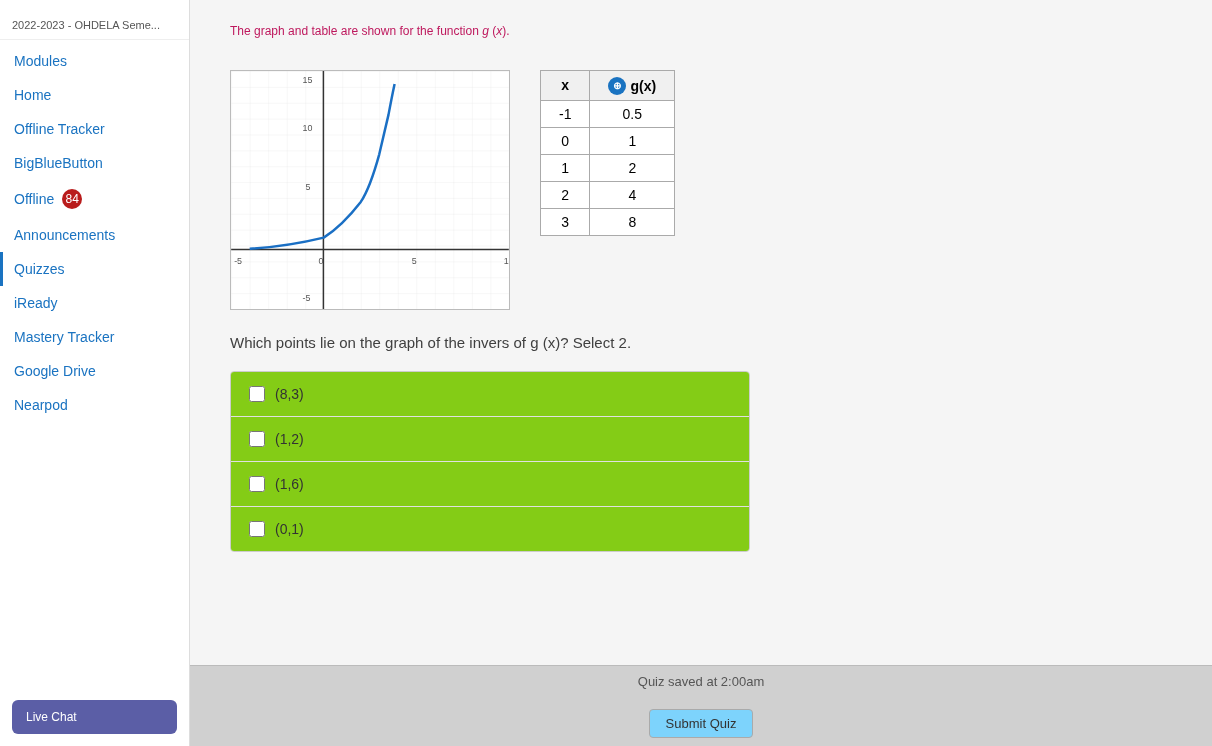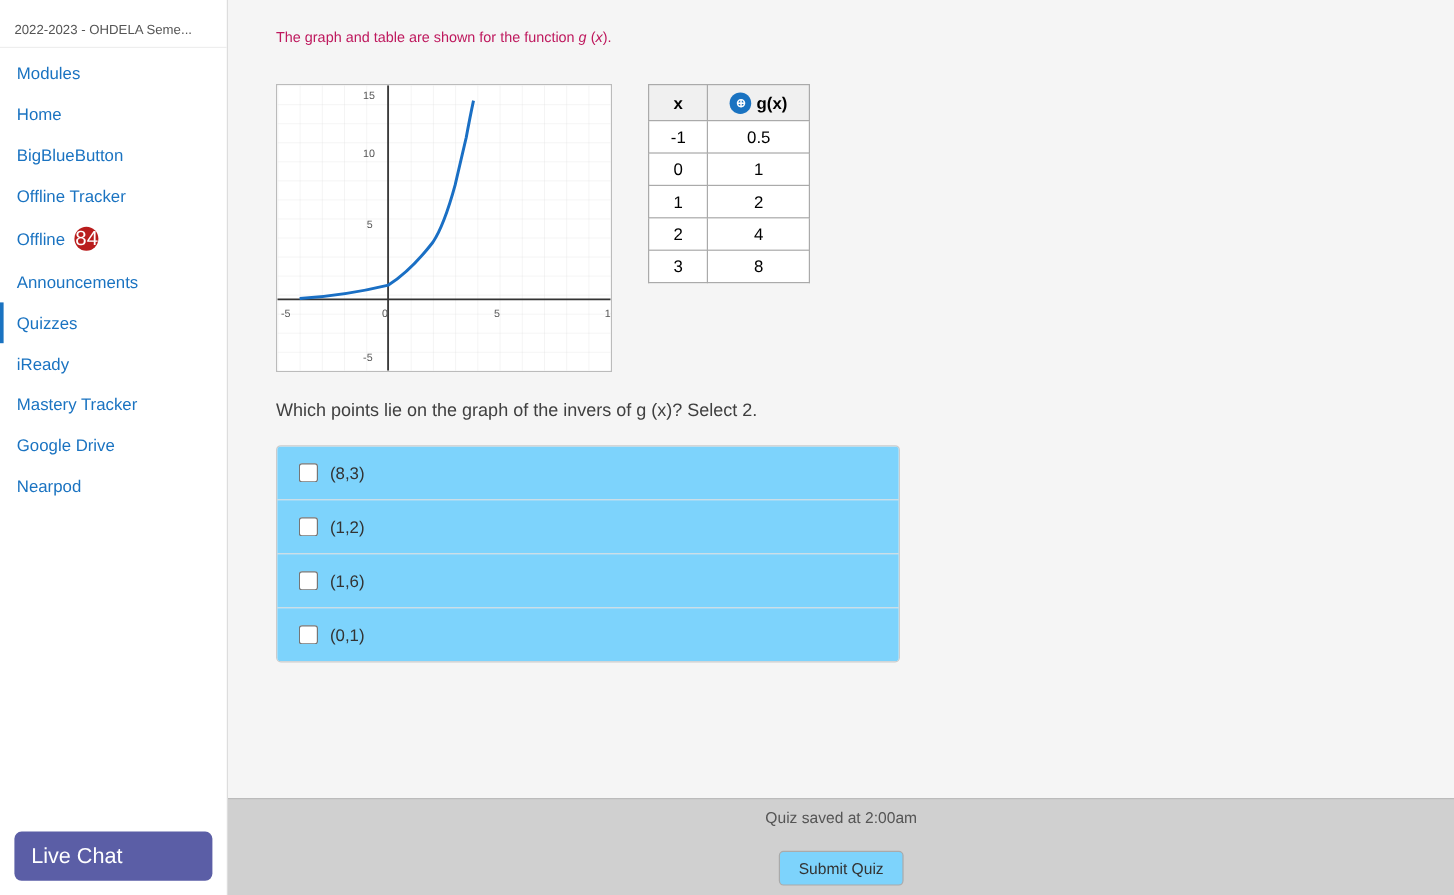--- a/index.html
+++ b/index.html
@@ -53,35 +53,35 @@
       border-left: 3px solid #1a73c1;
       padding-left: 11px;
     }
 
     .sidebar-badge {
       background: #b91c1c;
       color: white;
       border-radius: 50%;
       width: 20px;
       height: 20px;
-      font-size: 17px;
+      font-size: 12px;
       display: flex;
       align-items: center;
       justify-content: center;
       margin-left: 8px;
     }
 
     .live-chat-btn {
       margin: 12px;
       background: #5b5ea6;
       color: white;
       border: none;
       border-radius: 6px;
       padding: 10px 14px;
-      font-size: 18px;
+      font-size: 12px;
       cursor: pointer;
       text-align: left;
     }
 
     
     #main {
       flex: 1;
       background: #e8e8e8;
       display: flex;
       flex-direction: column;
@@ -177,21 +177,21 @@
       border: 1px solid #ccc;
       border-radius: 4px;
       overflow: hidden;
       max-width: 520px;
     }
 
     .answer-choice {
       display: flex;
       align-items: flex-start;
       padding: 14px 18px;
-      background: #7dd3fc;
+      background: #84cc16;
       border-bottom: 1px solid #e0e0e0;
       cursor: pointer;
       font-size: 14px;
       color: #333;
       gap: 10px;
     }
 
     .answer-choice:last-child {
       border-bottom: none;
     }
@@ -242,24 +242,24 @@
   <div class="sidebar-header">2022-2023 - OHDELA Seme...</div>
   <nav class="sidebar-nav">
 
   <div class="sidebar-item">
         <span>Modules</span>
       </div>
       <div class="sidebar-item">
         <span>Home</span>
       </div>
       <div class="sidebar-item">
+        <span>Offline Tracker</span>
+      </div>
+      <div class="sidebar-item">
         <span>BigBlueButton</span>
-      </div>
-      <div class="sidebar-item">
-        <span>Offline Tracker</span>
       </div>
       <div class="sidebar-item">
         <span>Offline</span>
         <span class="sidebar-badge">84</span>
       </div>
       <div class="sidebar-item">
         <span>Announcements</span>
       </div>
       <div class="sidebar-item active">
         <span>Quizzes</span>

